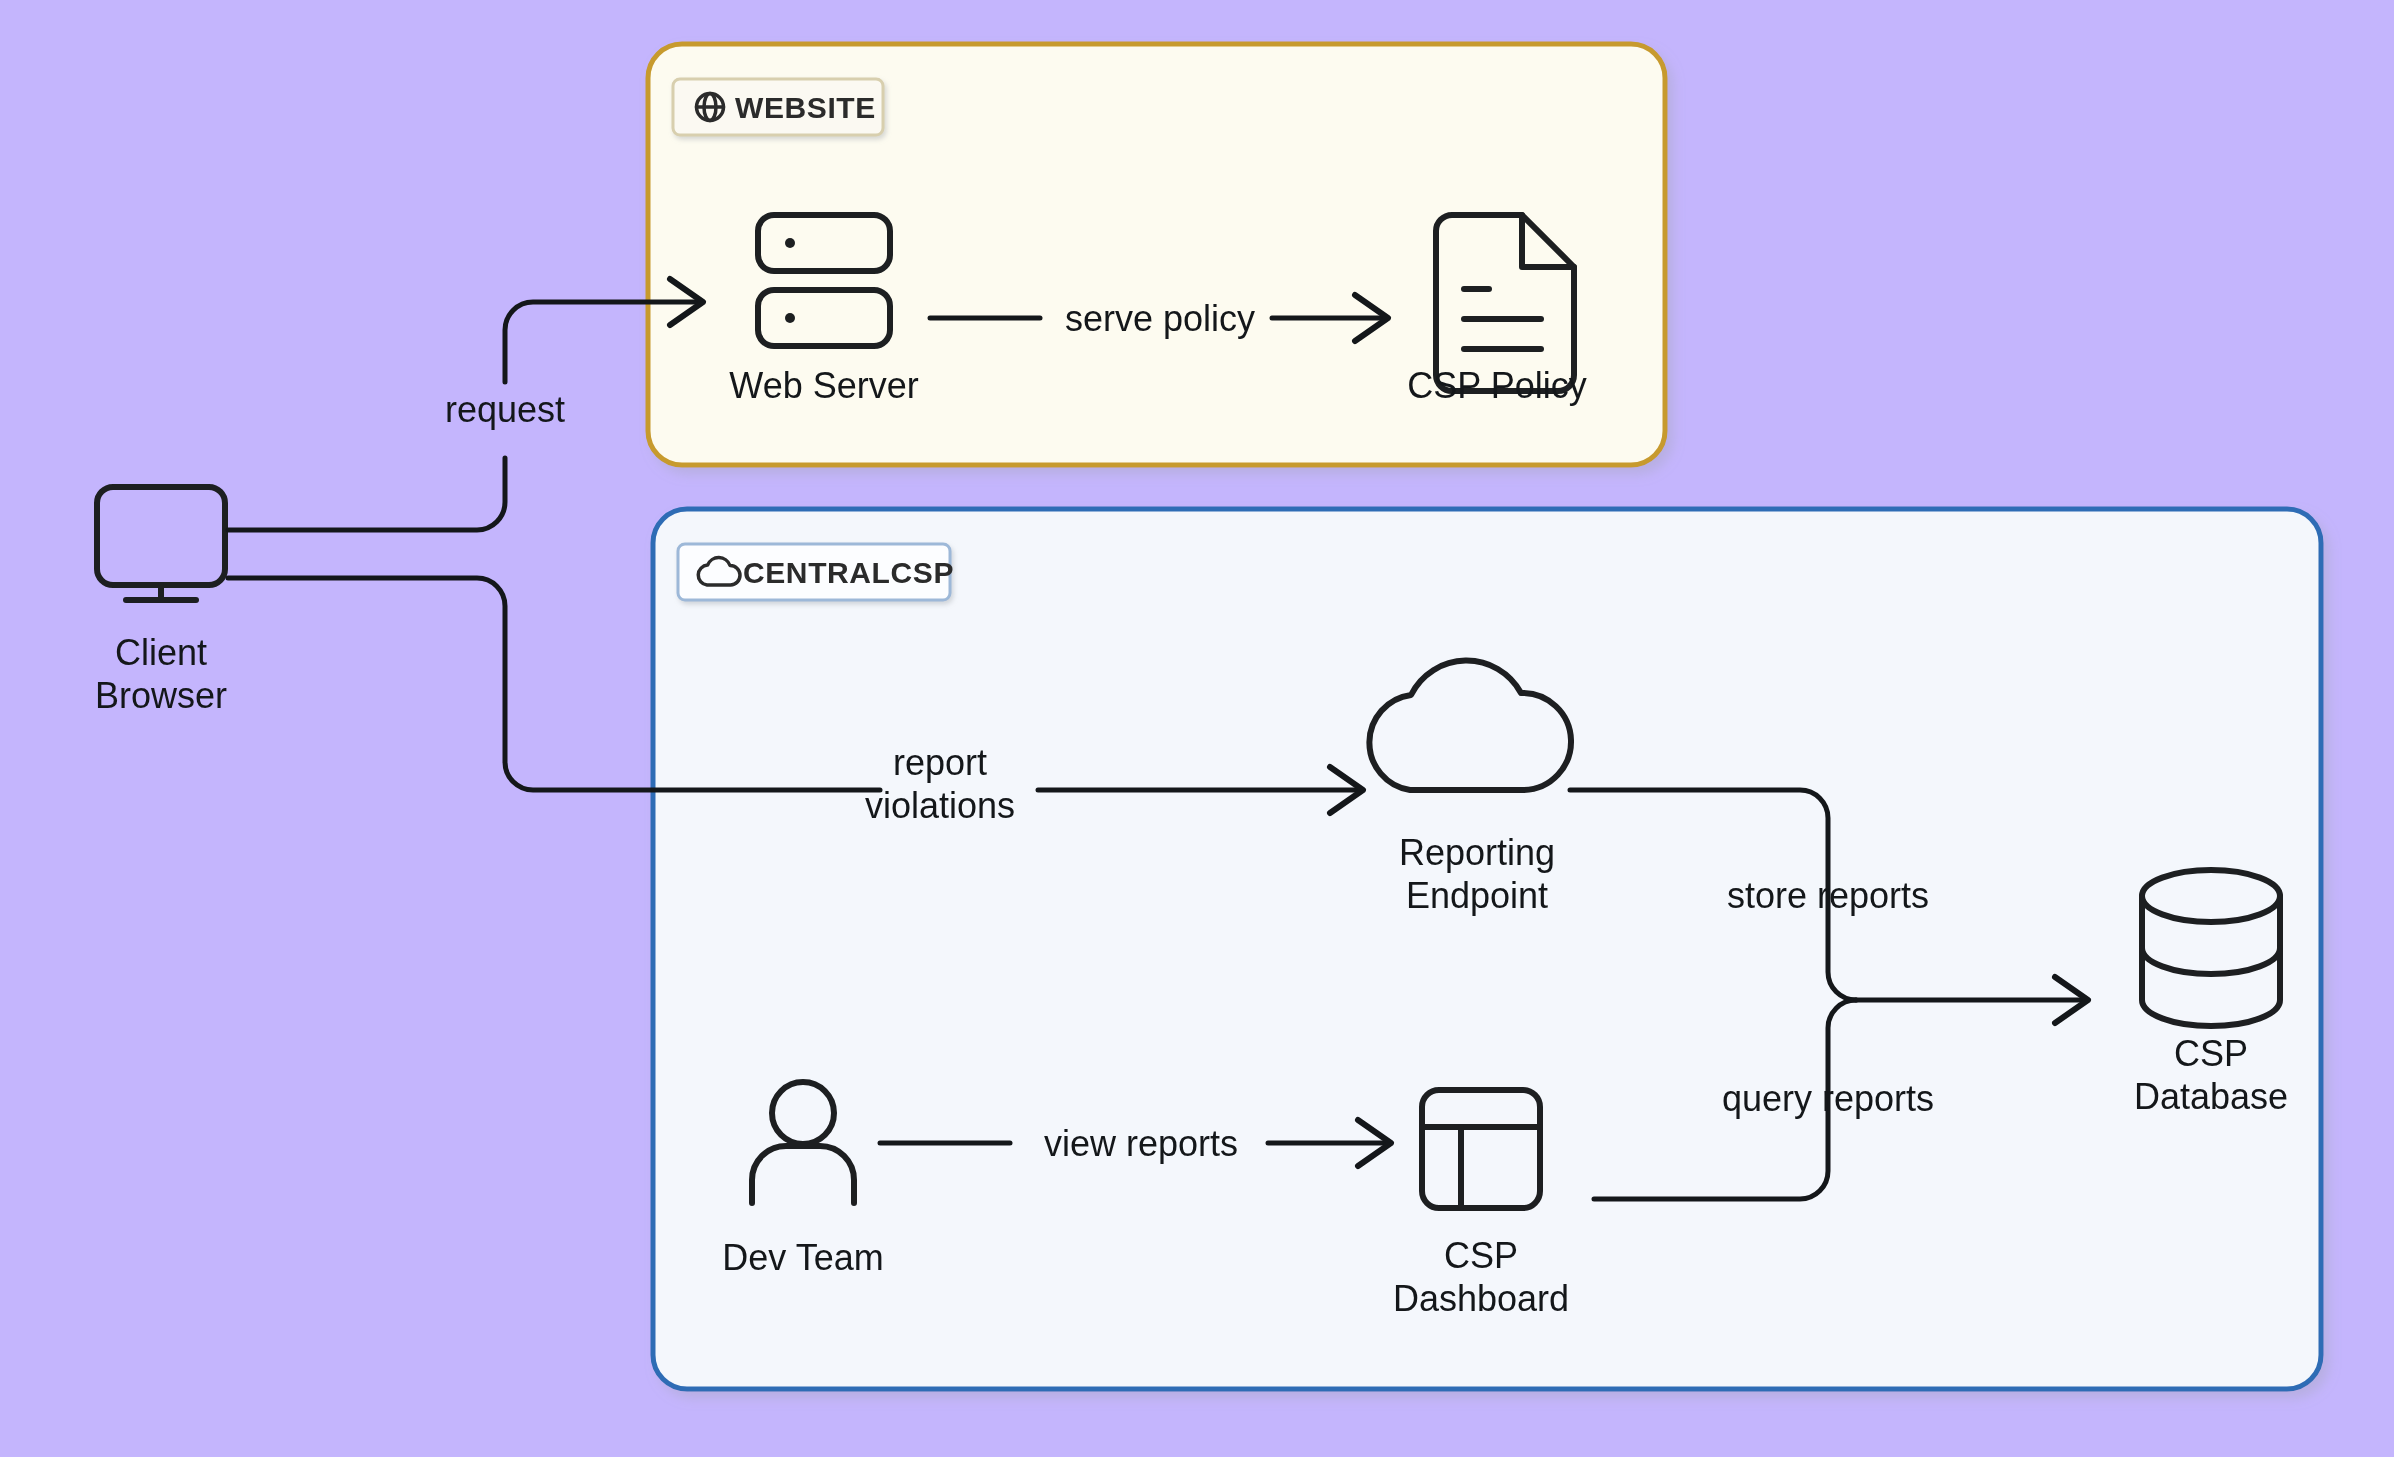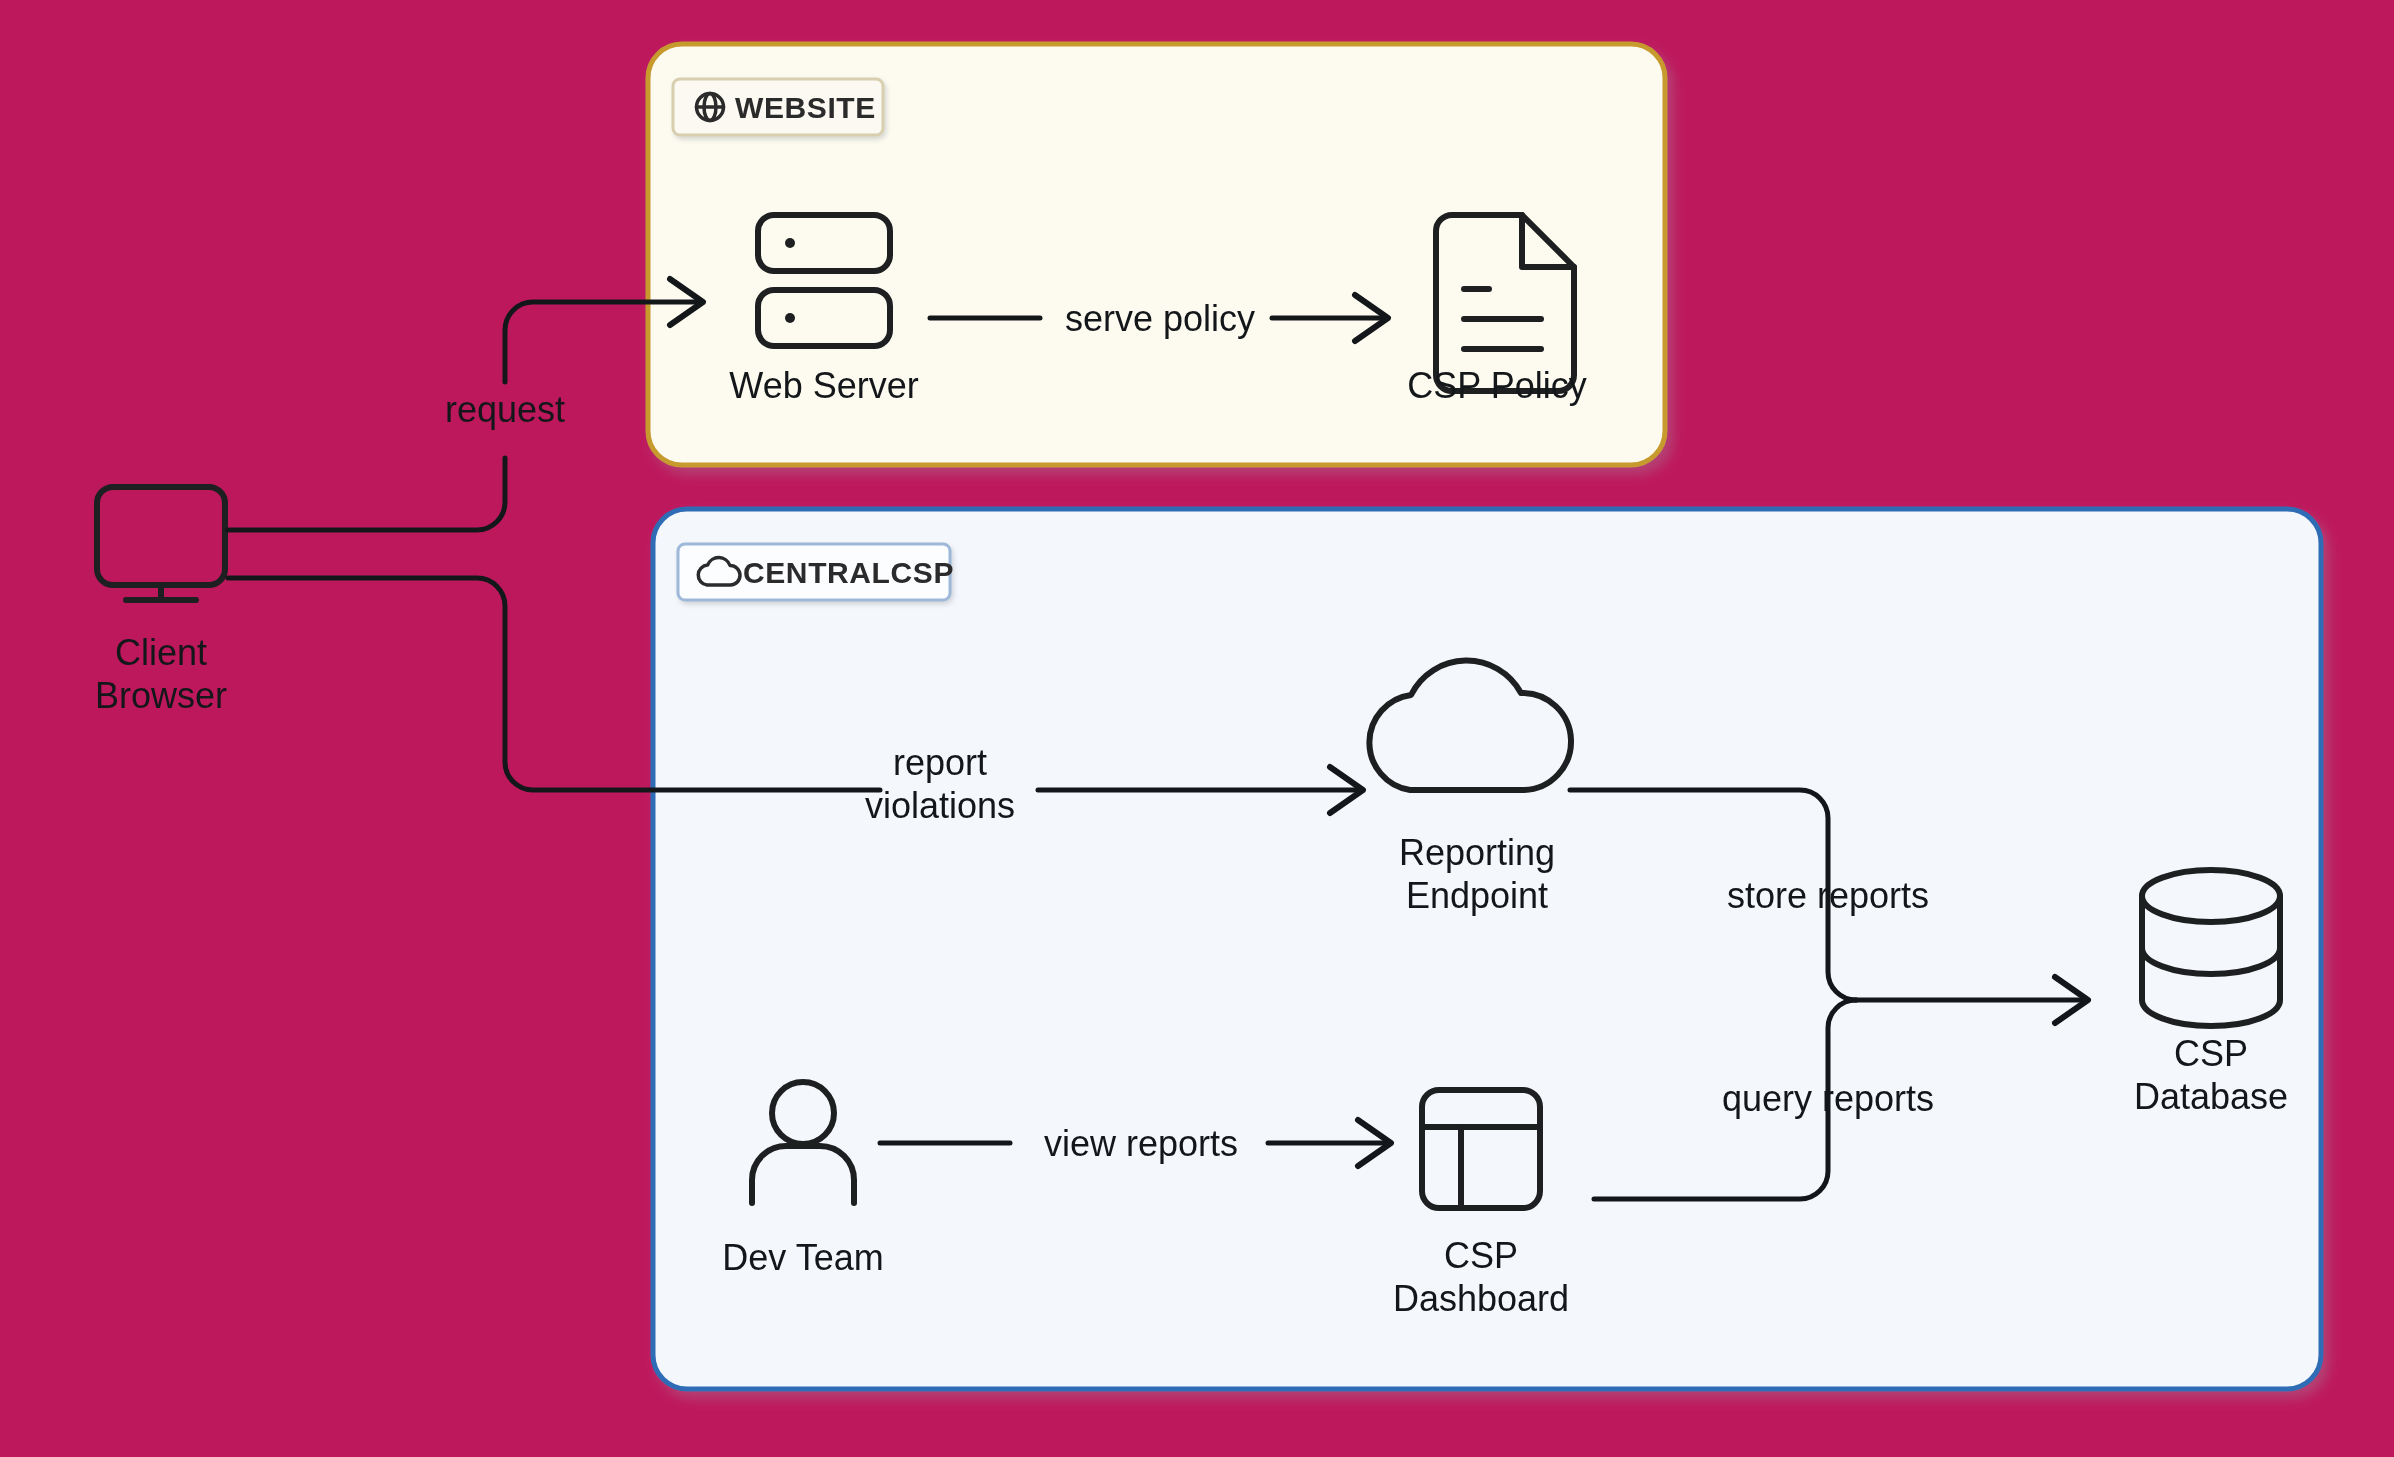--- a/index.html
+++ b/index.html
@@ -11,21 +11,21 @@
   body {
     font-family: "Liberation Sans", sans-serif;
     width: 2394px;
     height: 1457px;
     overflow: hidden;
   }
   #canvas {
     position: relative;
     width: 2394px;
     height: 1457px;
-    background: #be185d;
+    background: #c4b5fd;
   }
   #diagram-svg {
     position: absolute;
     top: 0;
     left: 0;
     width: 2394px;
     height: 1457px;
   }
   .grp-label-text {
     font-family: "Liberation Sans", sans-serif;

